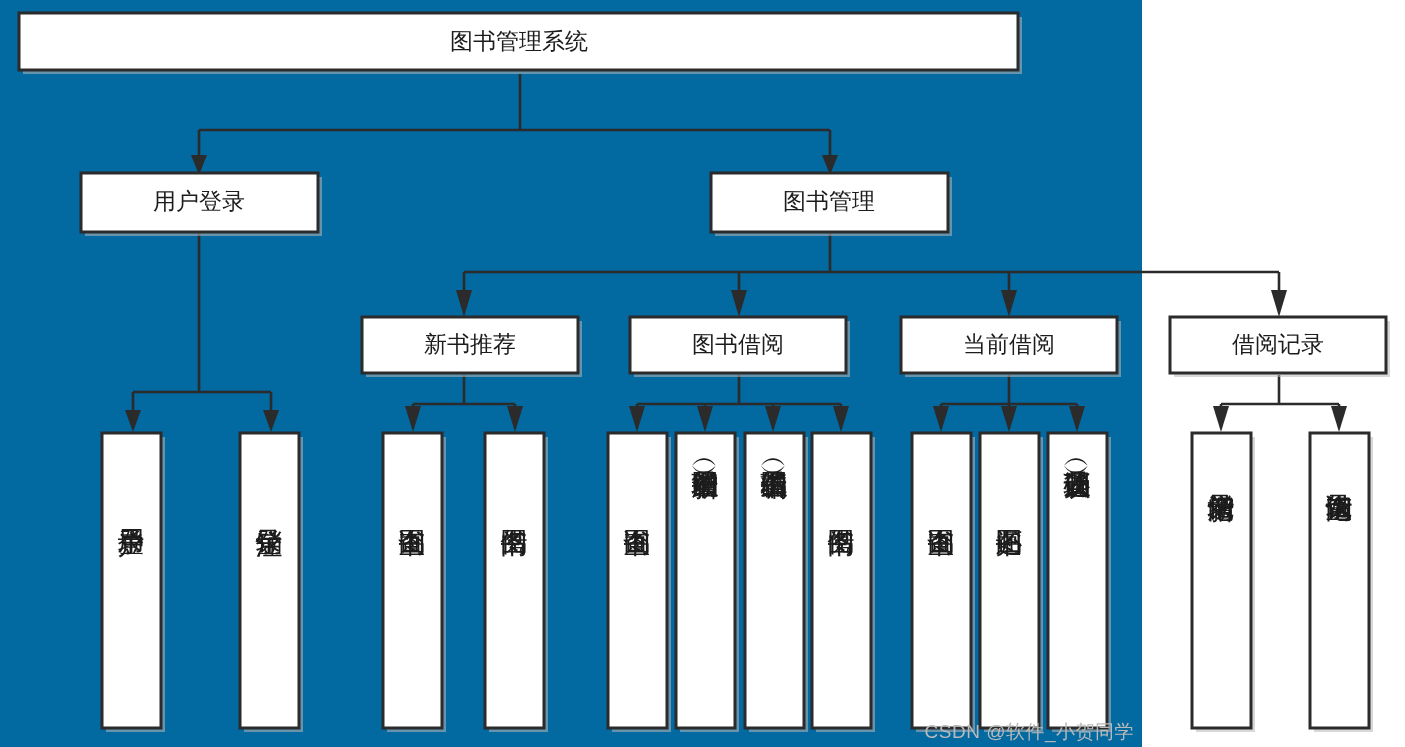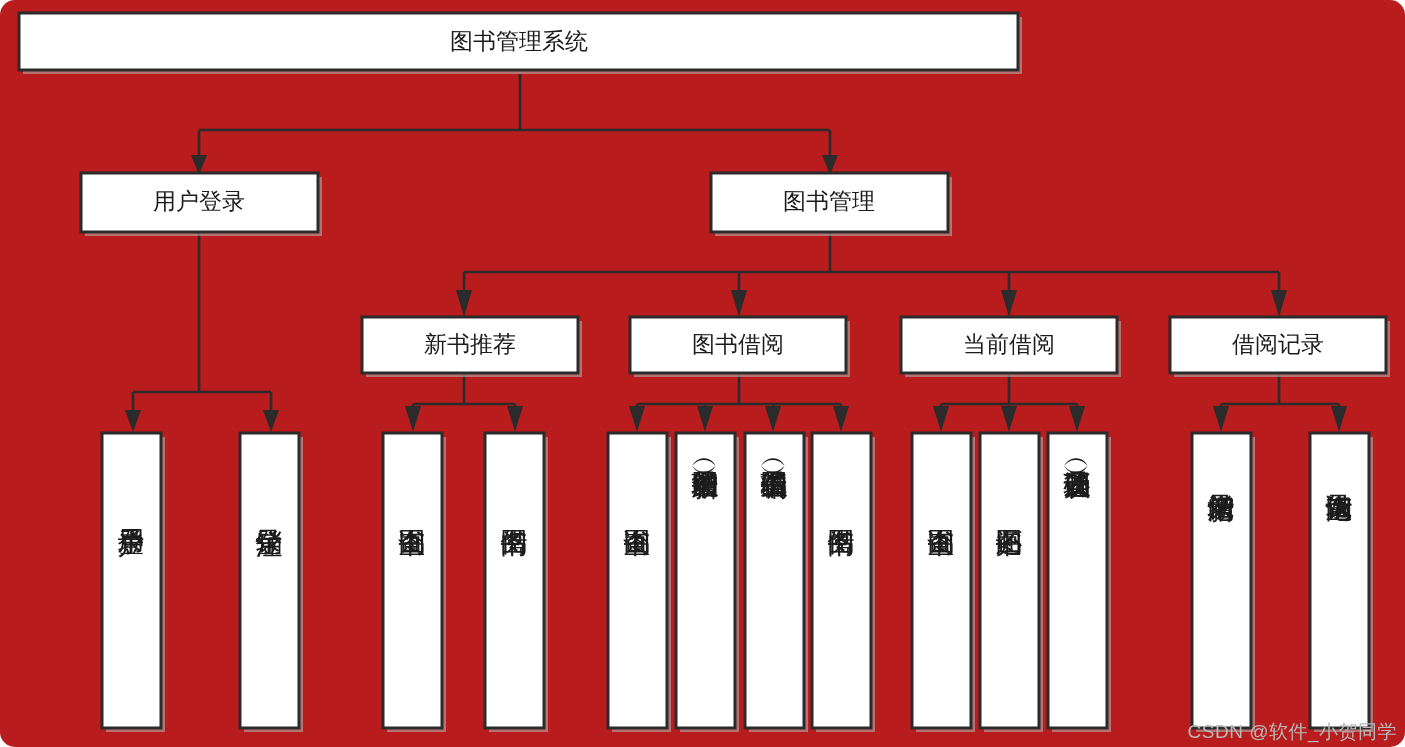--- a/index.html
+++ b/index.html
@@ -8,24 +8,23 @@
     background: #ffffff;
   }
   body {
     width: 1405px;
     height: 747px;
     font-family: "Liberation Sans", "DejaVu Sans", sans-serif;
     overflow: hidden;
   }
   #diagram-root {
     position: relative;
-    width: 1405px;
+    width: 1142px;
     height: 747px;
-    background: #b91c1c;
-    border-radius: 15px;
+    background: #0369a1;
   }
   svg#flow-svg {
     position: absolute;
     left: 0;
     top: 0;
     width: 1405px;
     height: 747px;
   }
   .node-box {
     fill: #ffffff;

